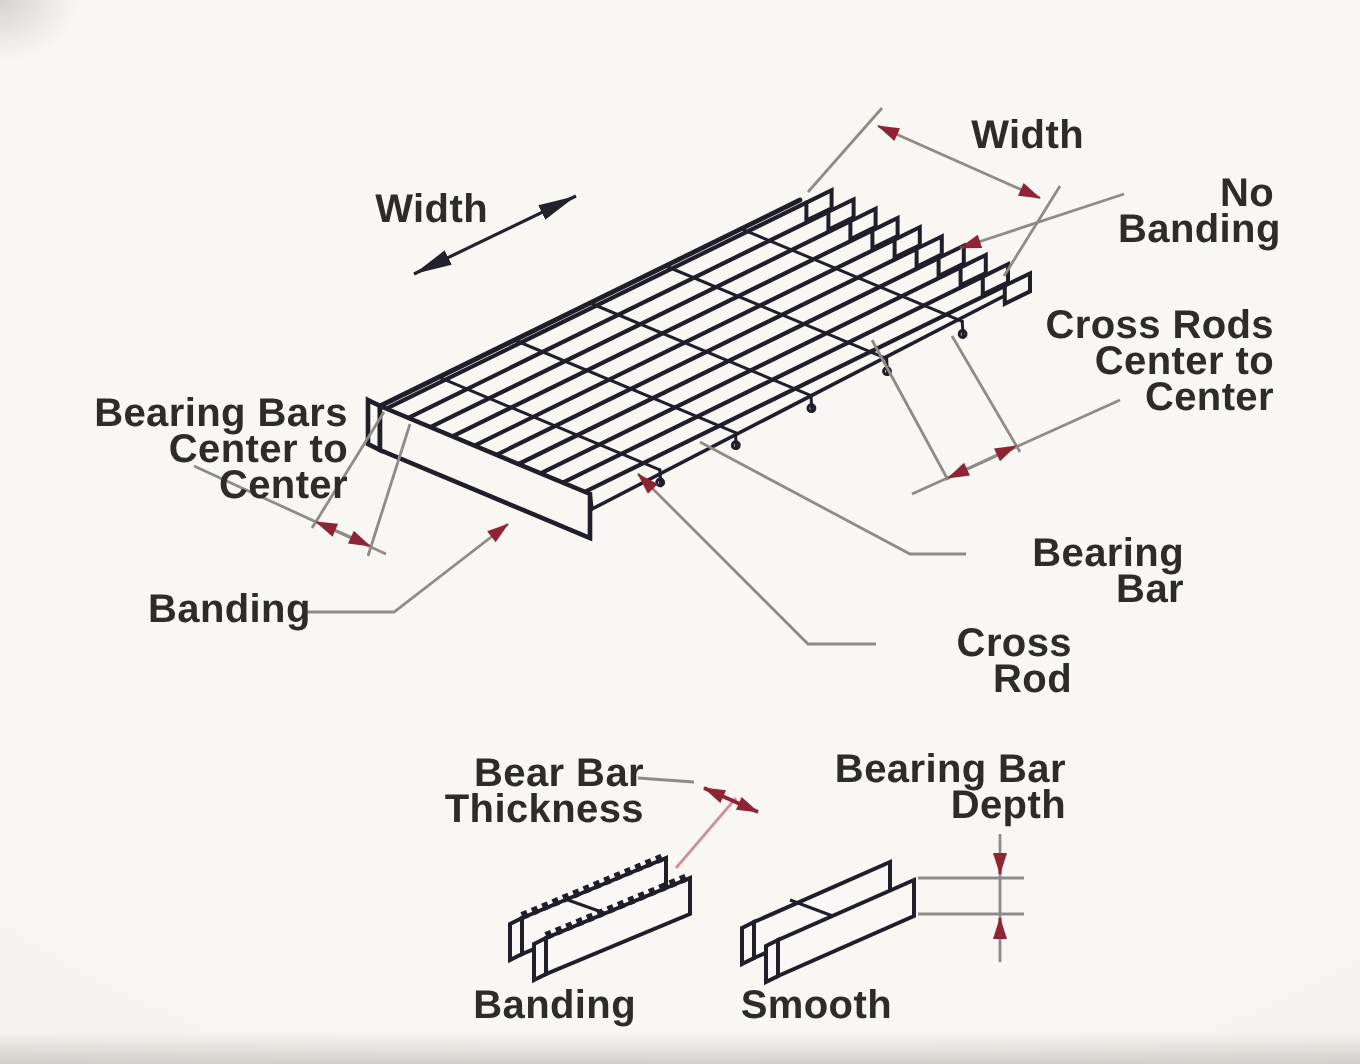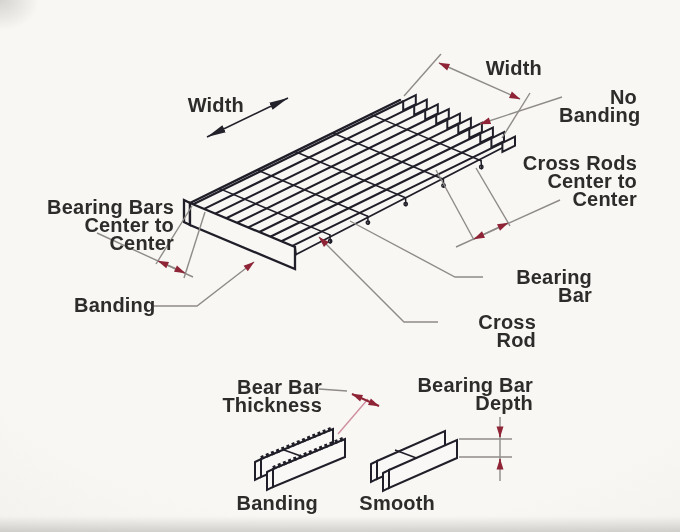--- a/index.html
+++ b/index.html
@@ -182,17 +182,17 @@
 Center to Center</div>
   <div class="lbl" style="left:16px;top:198px;width:158px">Bearing Bars
 Center to Center</div>
   <div class="lbl" style="left:74px;top:296px;width:80px">Banding</div>
   <div class="lbl" style="left:480px;top:268px;width:112px">Bearing Bar</div>
   <div class="lbl" style="left:434px;top:313px;width:102px">Cross Rod</div>
   <div class="lbl" style="left:138px;top:378px;width:184px">Bear Bar Thickness</div>
   <div class="lbl" style="left:415px;top:376px;width:118px">Bearing Bar
 Depth</div>
   <div class="lbl" style="left:232px;top:494px;width:86px">Banding</div>
-  <div class="lbl" style="left:355px;top:494px;width:80px">Smooth</div>
+  <div class="lbl" style="left:366px;top:494px;width:80px">Smooth</div>
 
   <div id="corner-shade"></div>
   <div id="bottom-shade"></div>
 </div>
 
 </body></html>

